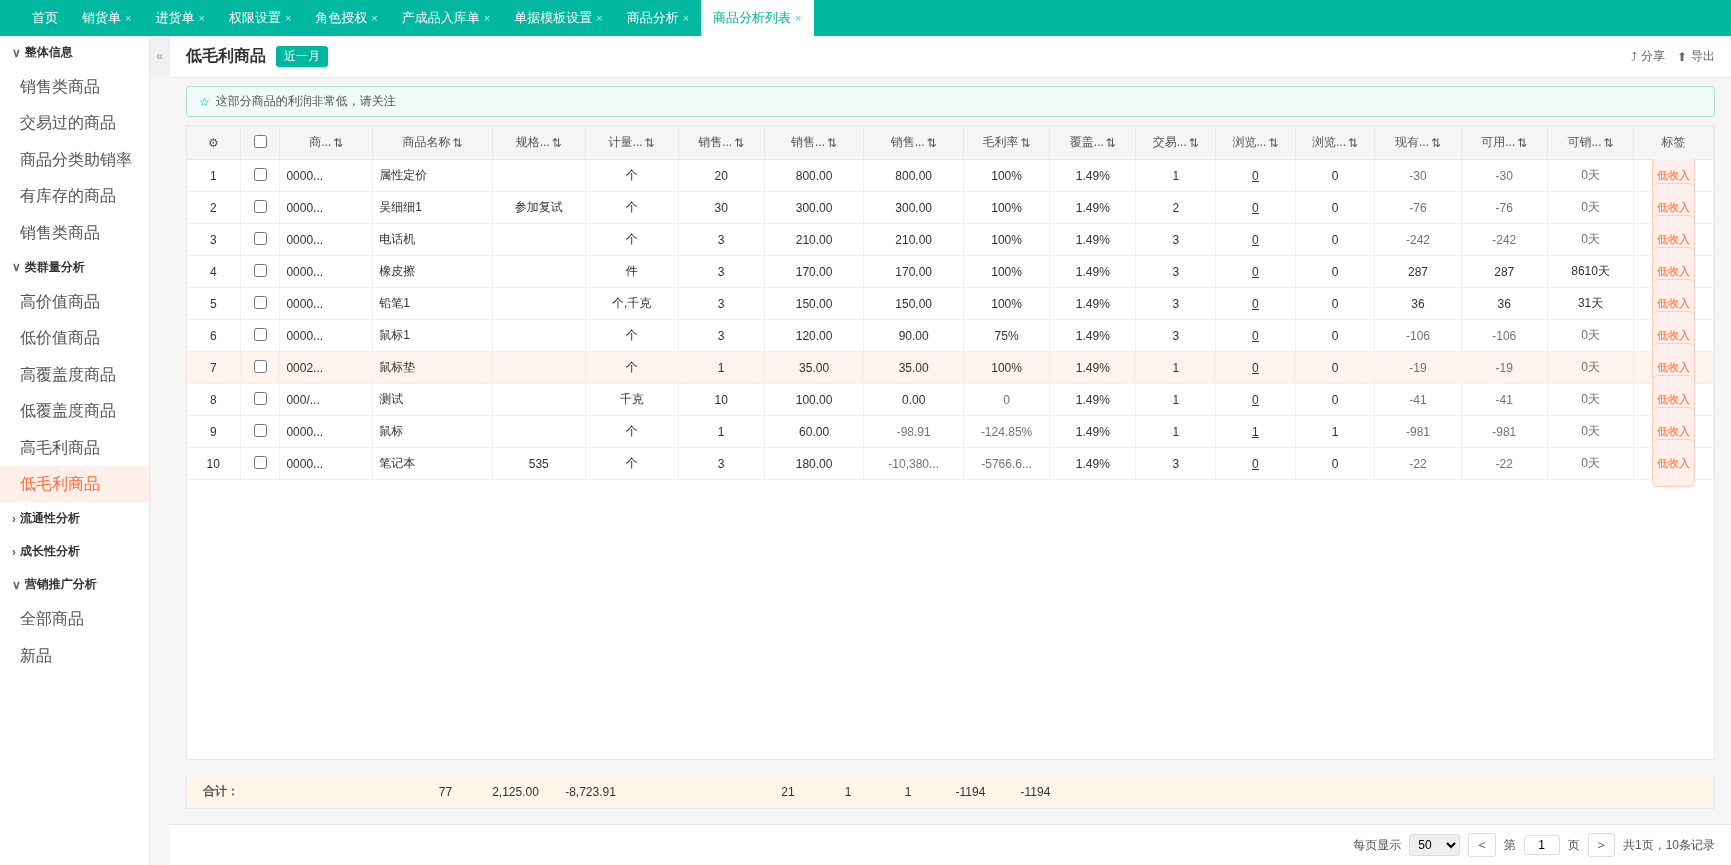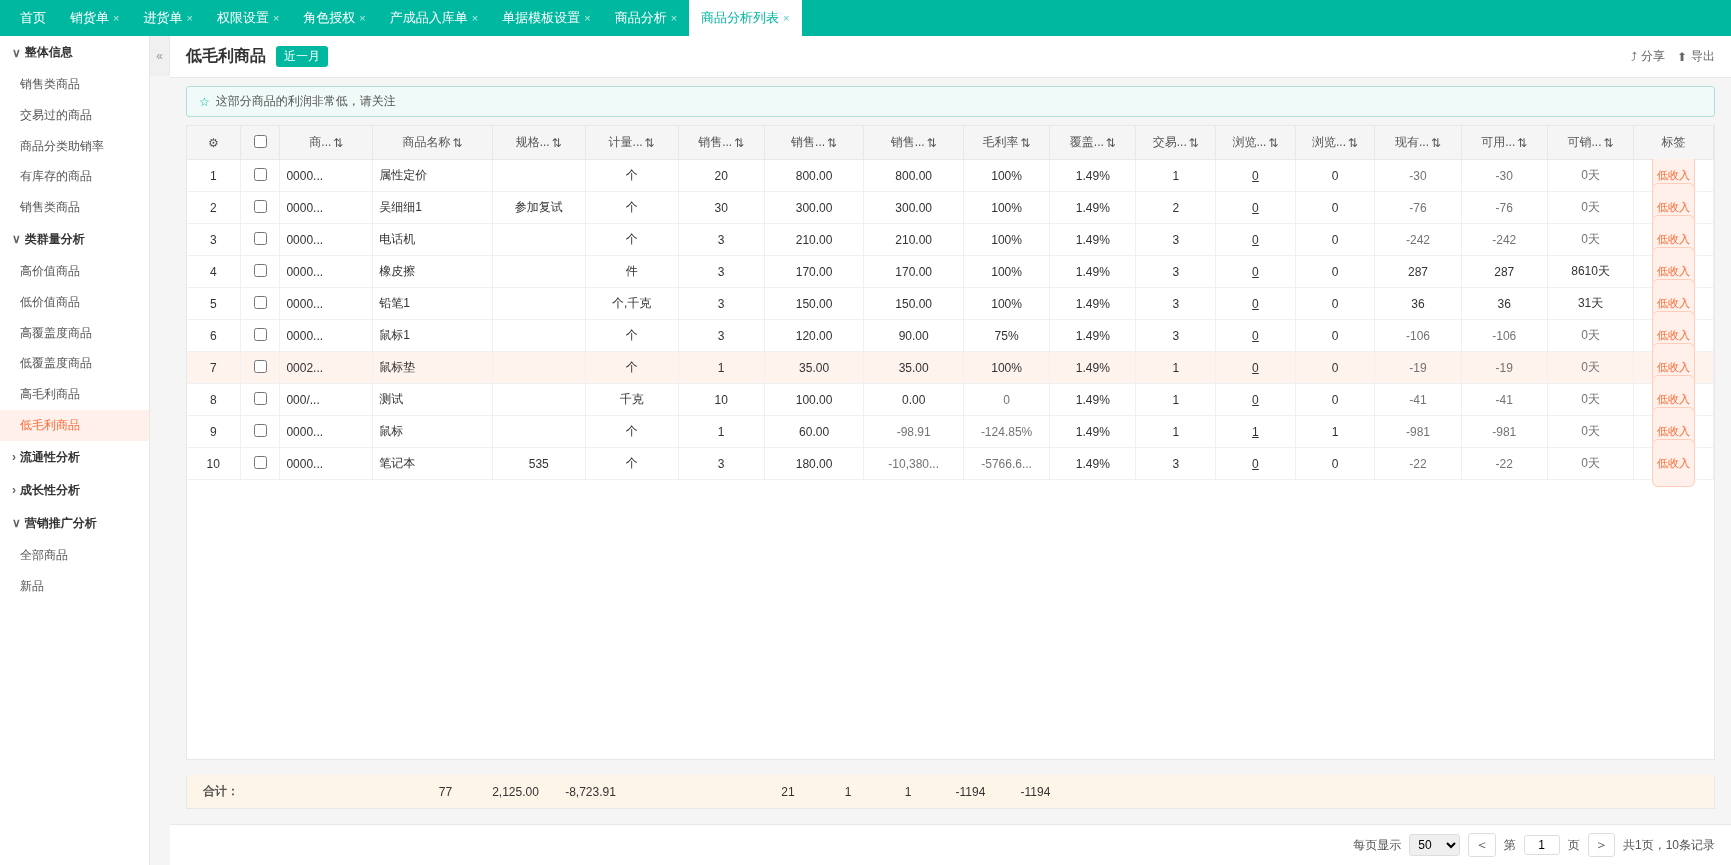--- a/index.html
+++ b/index.html
@@ -4,21 +4,21 @@
   <style>
     * { box-sizing: border-box; margin: 0; padding: 0; }
     body { font-family: 'Microsoft YaHei', Arial, sans-serif; font-size: 12px; color: #333; background: #f5f5f5; }
 
     
     .top-nav {
       background: #00b8a0;
       display: flex;
       align-items: flex-end;
       height: 36px;
-      padding: 0 8px;
+      padding: 0 20px;
       gap: 0;
     }
     .nav-item {
       color: #fff;
       padding: 0 12px;
       height: 36px;
       display: flex;
       align-items: center;
       cursor: pointer;
       font-size: 13px;
@@ -43,21 +43,21 @@
       align-items: center;
       padding: 8px 12px;
       font-size: 12px;
       color: #333;
       cursor: pointer;
       font-weight: bold;
     }
     .sidebar-group-header .arrow { margin-right: 4px; color: #666; }
     .sidebar-item {
       padding: 7px 12px 7px 20px;
-      font-size: 12px;
+      font-size: 16px;
       color: #555;
       cursor: pointer;
       line-height: 1.4;
     }
     .sidebar-item.active { background: #fff0eb; color: #ff6b35; }
 
     
     .main-content { flex: 1; display: flex; flex-direction: column; overflow: hidden; background: #f5f5f5; }
 
     

